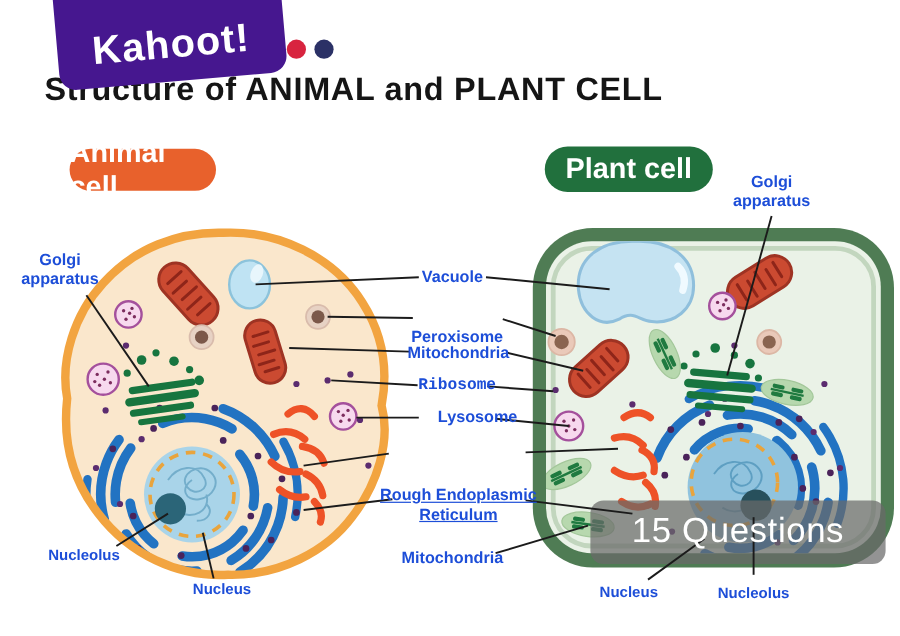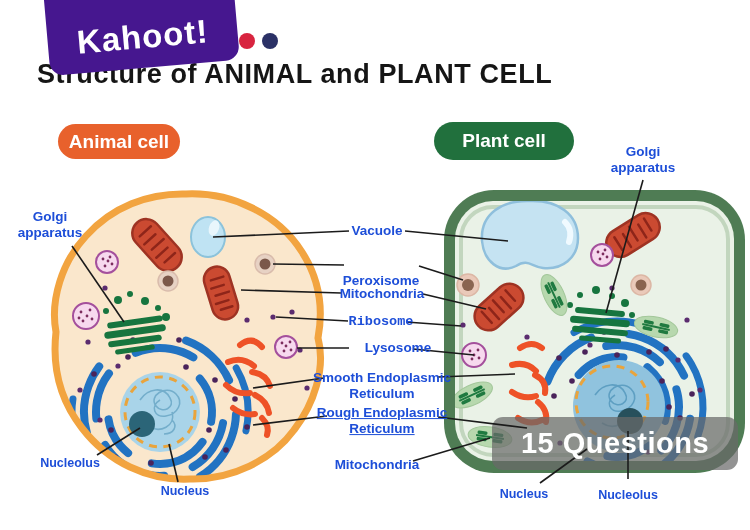--- a/index.html
+++ b/index.html
@@ -12,32 +12,32 @@
   .logo span{position:absolute;left:0;bottom:12px;width:100%;text-align:center;color:#fff;
         font-weight:bold;font-size:33px;letter-spacing:1px;}
   .dot{position:absolute;border-radius:50%;z-index:5;}
   .dot.red{left:239px;top:33px;width:16px;height:16px;background:#D8243F;}
   .dot.navy{left:262px;top:33px;width:16px;height:16px;background:#2B3166;}
   
   .title{position:absolute;left:37px;top:59px;font-size:27px;font-weight:bold;
          letter-spacing:0.6px;color:#151515;z-index:2;white-space:nowrap;}
   
   .pill{position:absolute;display:flex;align-items:center;justify-content:center;
-        color:#fff;font-weight:bold;font-size:19px;border-radius:19px;z-index:4;}
+        color:#fff;font-weight:bold;font-size:24px;border-radius:19px;z-index:4;}
   .pill.animal{left:58px;top:124px;width:122px;height:35px;background:#E8612C;}
-  .pill.plant{left:434px;top:122px;width:140px;height:38px;background:#21703D;}
+  .pill.plant{left:454px;top:122px;width:140px;height:38px;background:#21703D;}
   
   .lbl{position:absolute;transform:translate(-50%,-50%);font-weight:bold;font-size:13.5px;
        line-height:1.18;text-align:center;z-index:6;color:#1d4ed8;}
   .lbl.small{font-size:12.5px;text-align:right;}
   
   .qbadge-bg{position:absolute;left:492px;top:417px;width:246px;height:53px;
        background:rgba(106,106,106,0.72);border-radius:11px;z-index:2;}
   .qbadge-text{position:absolute;left:492px;top:417px;width:246px;height:53px;display:flex;
-       align-items:center;justify-content:center;color:#fff;font-weight:bold;font-size:29px;
+       align-items:center;justify-content:center;color:#fff;font-weight:normal;font-size:29px;
        letter-spacing:0.5px;z-index:7;}
   svg{position:absolute;left:0;top:0;z-index:1;}
   svg.lines{z-index:6;}
   .ln{stroke:#1b1b1b;stroke-width:1.6;}
 </style>
 </head>
 <body>
 
 <div class="stage">
 
@@ -420,21 +420,20 @@
 
   <div class="lbl" style="left:50px;top:225px;width:84px;">Golgi apparatus</div>
   <div class="lbl small" style="left:70px;top:463px;">Nucleolus</div>
   <div class="lbl small" style="left:185px;top:491px;">Nucleus</div>
 
   <div class="lbl" style="left:377px;top:231px;">Vacuole</div>
   <div class="lbl" style="left:381px;top:265px;margin-top:16px;">Peroxisome</div>
   <div class="lbl" style="left:382px;top:294px;">Mitochondria</div>
   <div class="lbl" style="left:381px;top:322px;font-family:Liberation Mono, monospace;">Ribosome</div>
   <div class="lbl" style="left:382px;top:348px;padding-left:32px;">Lysosome</div>
-  <div class="lbl" style="left:382px;top:386px;width:150px;">Smooth Endoplasmic Reticulum</div>
   <div class="lbl" style="left:382px;top:421px;width:150px;text-decoration:underline;">Rough Endoplasmic Reticulum</div>
   <div class="lbl" style="left:377px;top:465px;">Mitochondria</div>
 
   <div class="lbl" style="left:643px;top:160px;width:84px;">Golgi apparatus</div>
   <div class="lbl small" style="left:524px;top:494px;">Nucleus</div>
   <div class="lbl small" style="left:628px;top:495px;">Nucleolus</div>
 
   <div class="qbadge-text">15 Questions</div>
 
 </div>

